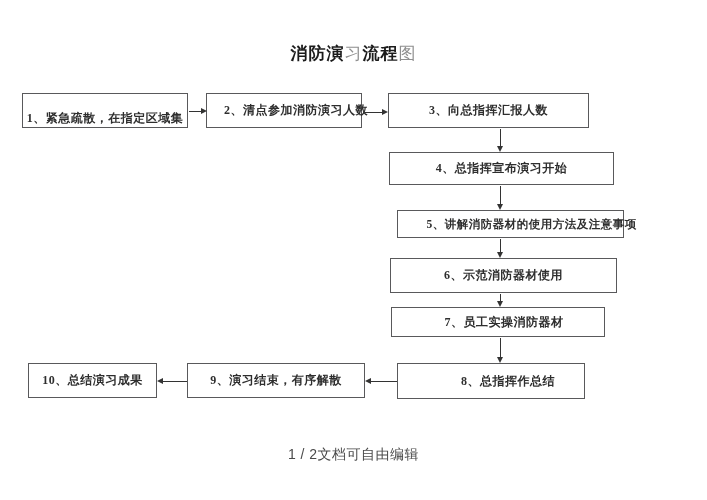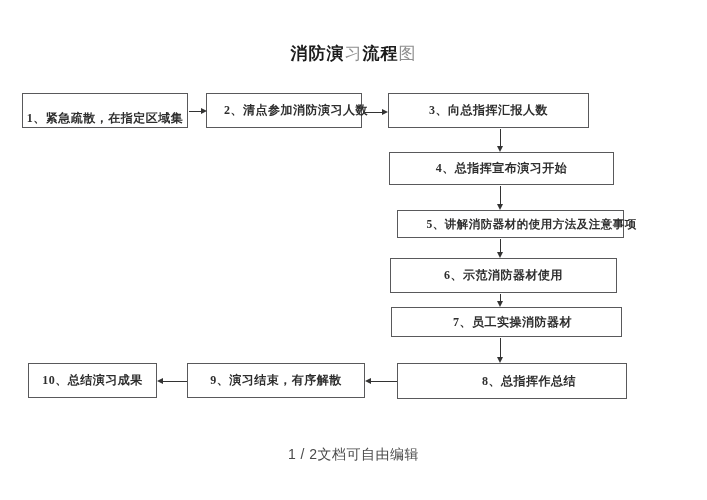--- a/index.html
+++ b/index.html
@@ -85,24 +85,24 @@
 
   <div class="flow-box" style="left:389px; top:152px; width:225px; height:33px;">
     <span>4、总指挥宣布演习开始</span>
   </div>
   <div class="flow-box" style="left:397px; top:210px; width:227px; height:28px; font-size:11.5px;padding-left:42px;">
     <span>5、讲解消防器材的使用方法及注意事项</span>
   </div>
   <div class="flow-box" style="left:390px; top:258px; width:227px; height:35px;">
     <span>6、示范消防器材使用</span>
   </div>
-  <div class="flow-box" style="left:391px; top:307px; width:231px; height:30px;padding-left:12px;">
+  <div class="flow-box" style="left:391px; top:307px; width:214px; height:30px;padding-left:12px;">
     <span>7、员工实操消防器材</span>
   </div>
-  <div class="flow-box" style="left:397px; top:363px; width:230px; height:36px;padding-left:34px;">
+  <div class="flow-box" style="left:397px; top:363px; width:188px; height:36px;padding-left:34px;">
     <span>8、总指挥作总结</span>
   </div>
 
   <div class="flow-box" style="left:187px; top:363px; width:178px; height:35px;">
     <span>9、演习结束，有序解散</span>
   </div>
   <div class="flow-box" style="left:28px;  top:363px; width:129px; height:35px;">
     <span>10、总结演习成果</span>
   </div>
 

